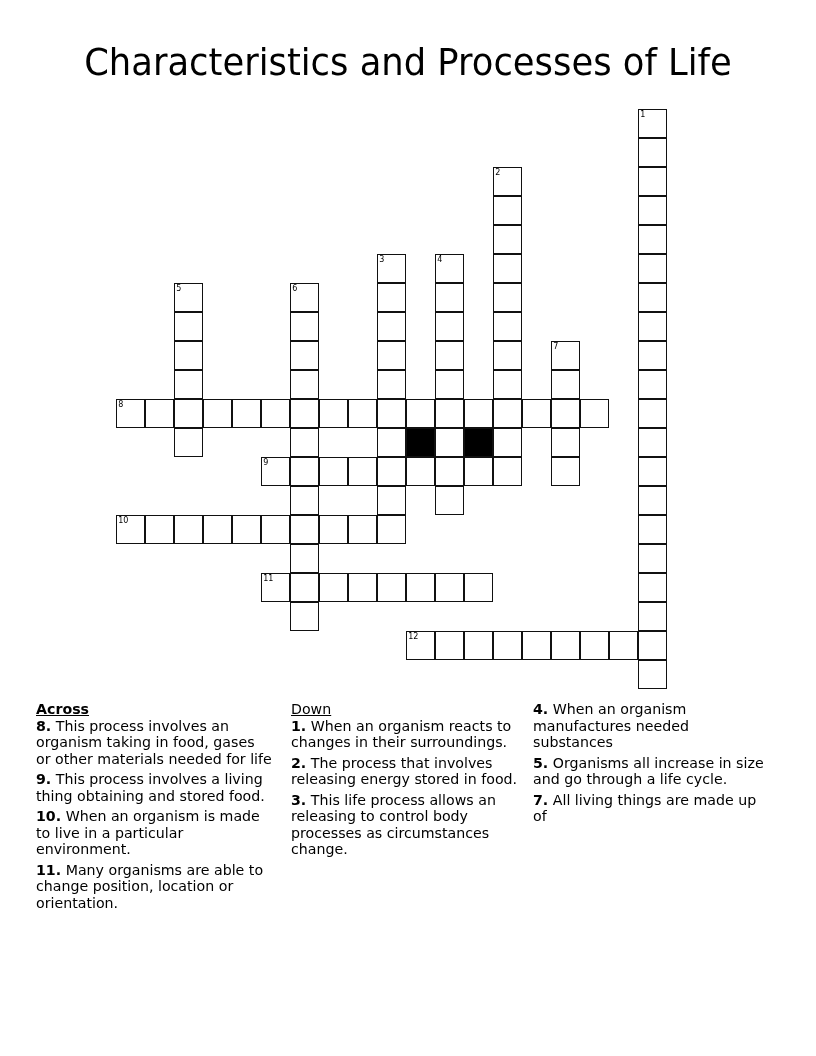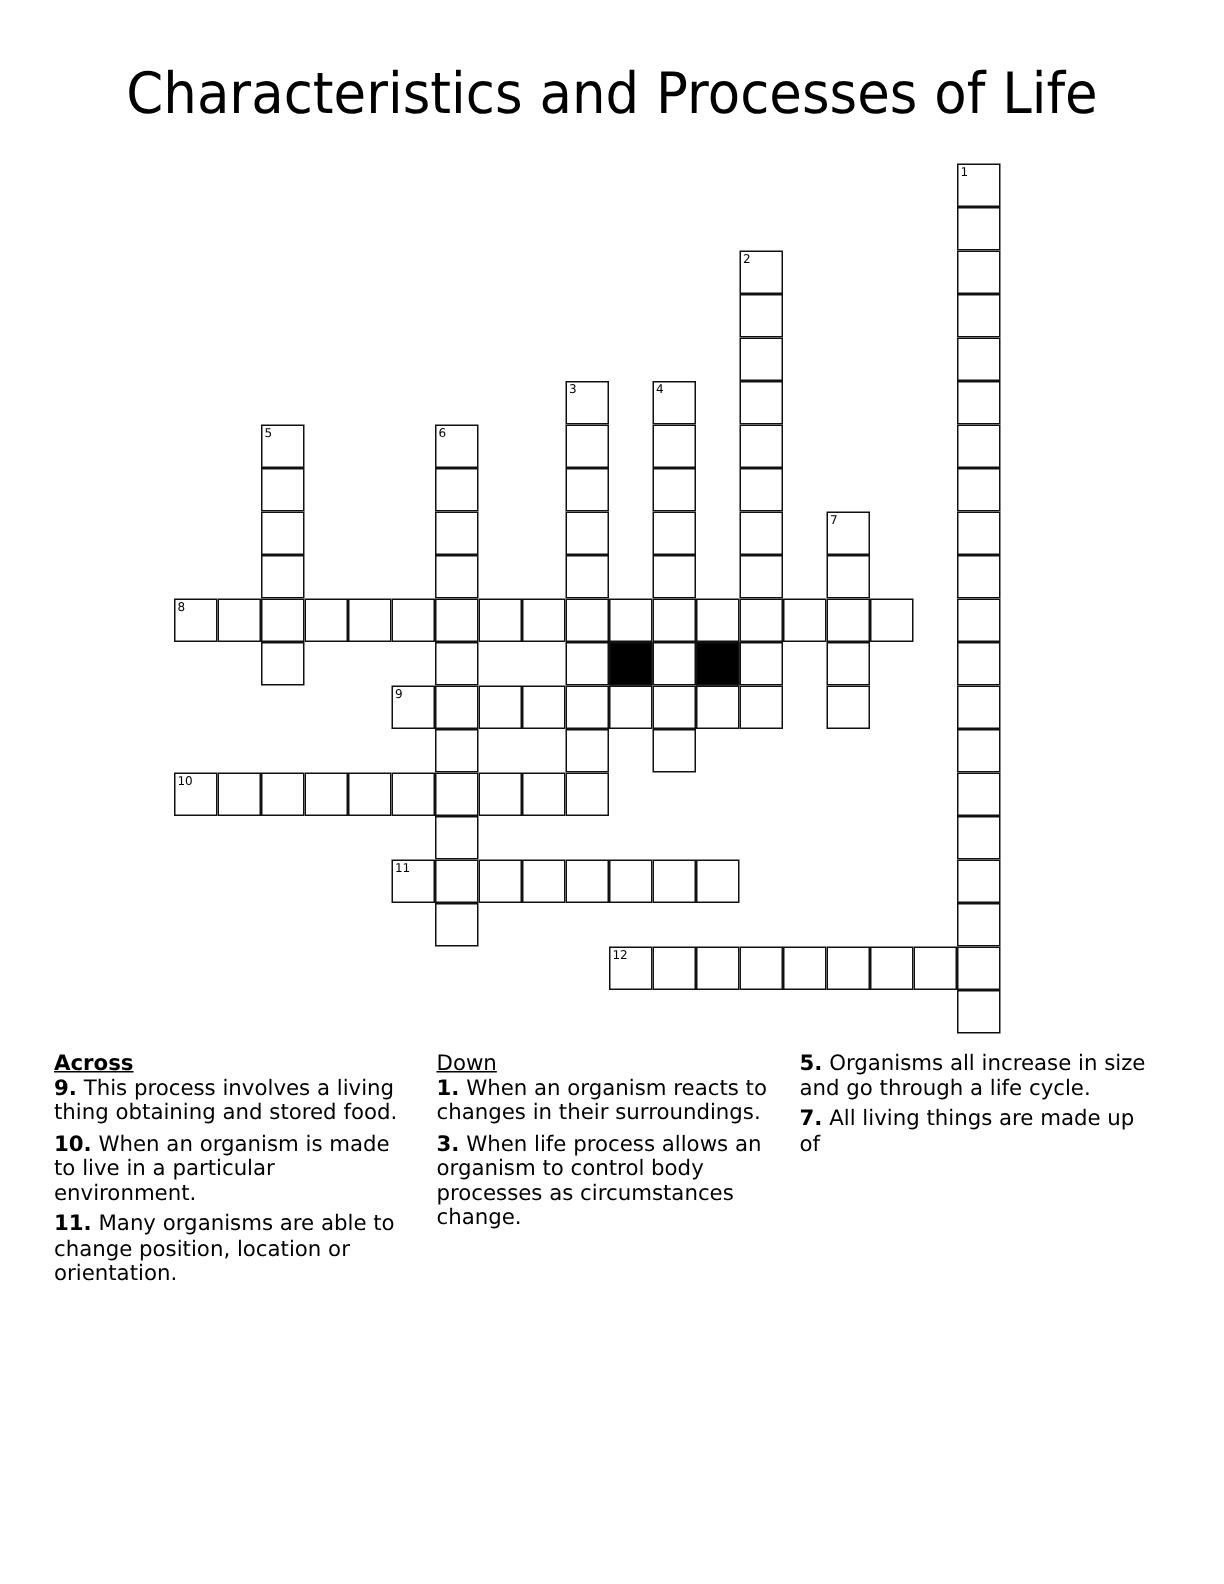--- a/index.html
+++ b/index.html
@@ -159,27 +159,30 @@
     <div class="cell" style="left: 406px; top: 522px;"></div>
     <div class="cell" style="left: 435px; top: 522px;"></div>
     <div class="cell" style="left: 464px; top: 522px;"></div>
     <div class="cell" style="left: 493px; top: 522px;"></div>
     <div class="cell black" style="left: 290px; top: 319px;"></div>
     <div class="cell black" style="left: 348px; top: 319px;"></div>
   </div>
 
 <div class="clues col1">
   <span class="heading">Across</span>
+  <div class="clue"><b>8.</b><span> This process involves an organism taking in food, gases or other materials needed for life</span></div>
   <div class="clue"><b>9.</b><span> This process involves a living thing obtaining and stored food.</span></div>
   <div class="clue"><b>10.</b><span> When an organism is made to live in a particular environment.</span></div>
   <div class="clue"><b>11.</b><span> Many organisms are able to change position, location or orientation.</span></div>
 </div>
 
 <div class="clues col2">
   <span class="heading down">Down</span>
   <div class="clue"><b>1.</b><span> When an organism reacts to changes in their surroundings.</span></div>
-  <div class="clue"><b>3.</b><span> When life process allows an organism to control body processes as circumstances change.</span></div>
+  <div class="clue"><b>2.</b><span> The process that involves releasing energy stored in food.</span></div>
+  <div class="clue"><b>3.</b><span> This life process allows an releasing to control body processes as circumstances change.</span></div>
 </div>
 
 <div class="clues col3">
+  <div class="clue"><b>4.</b><span> When an organism manufactures needed substances</span></div>
   <div class="clue"><b>5.</b><span> Organisms all increase in size and go through a life cycle.</span></div>
   <div class="clue"><b>7.</b><span> All living things are made up of</span></div>
 </div>
 
 </body></html>

